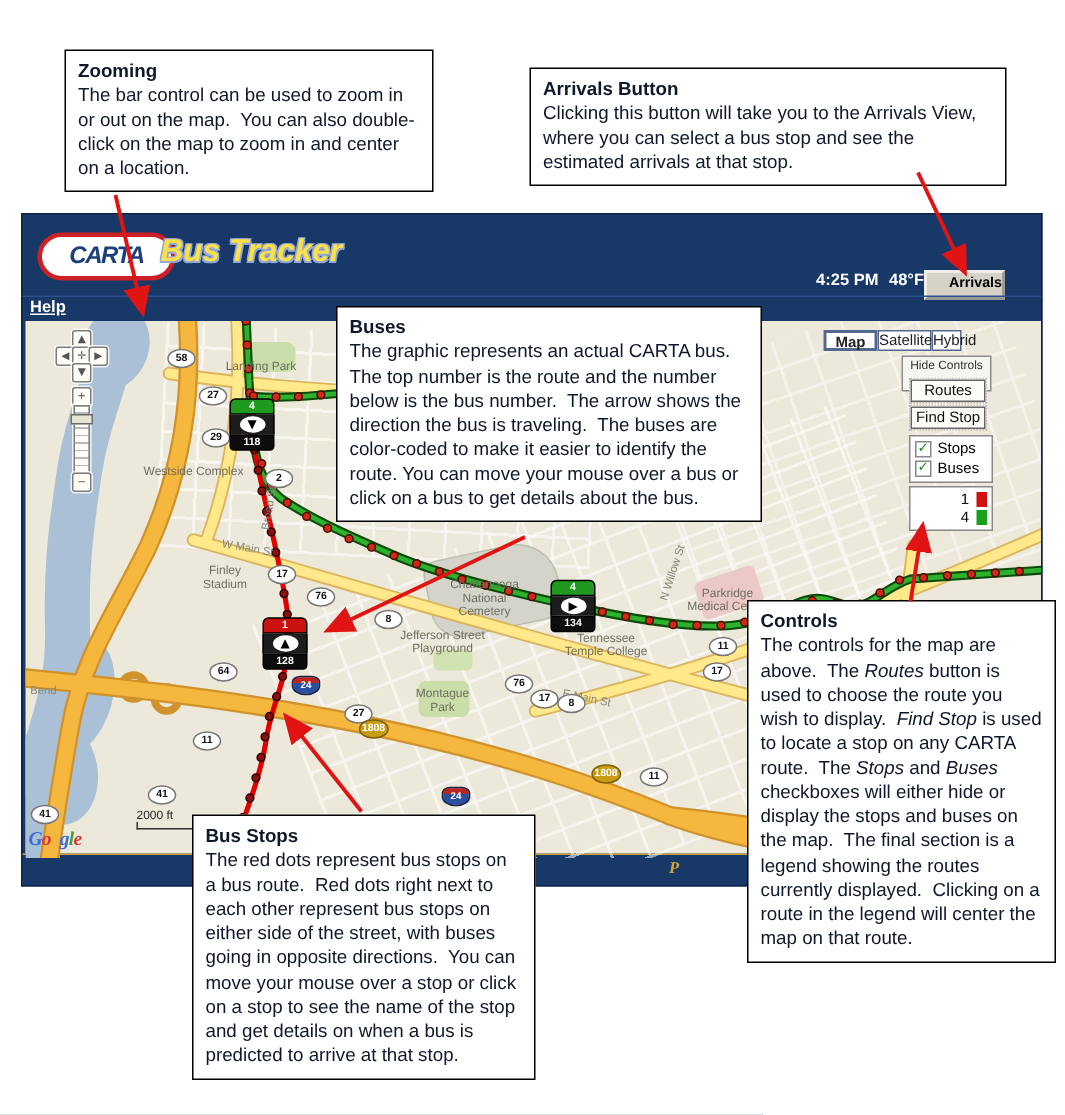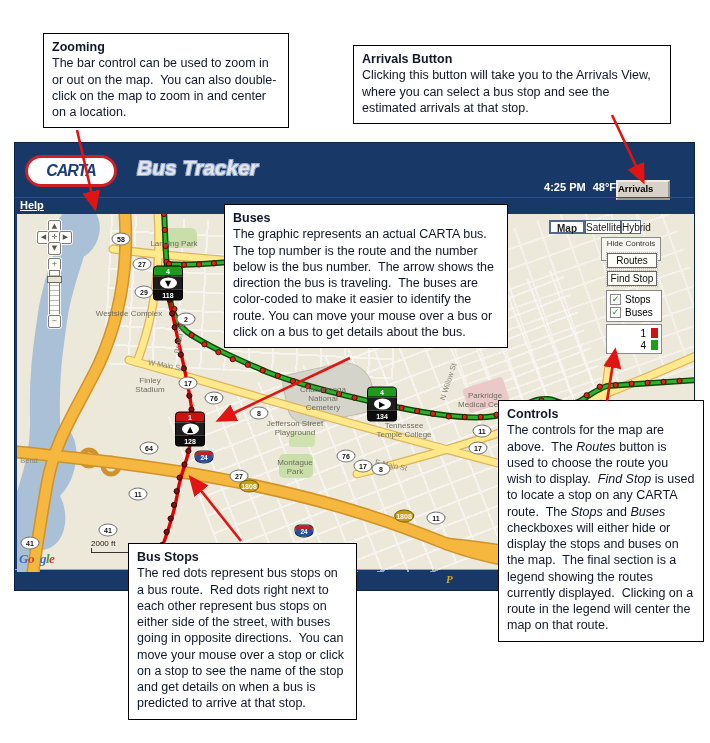--- a/index.html
+++ b/index.html
@@ -13,28 +13,28 @@
   .callout .body{white-space:pre-wrap;}
   .it{font-style:italic;}
 
   
   #app{position:absolute;left:14px;top:142px;width:681px;height:449px;background:#183968;
        z-index:1;border:1px solid #0d2142;box-sizing:border-box;}
   #hdr{position:relative;height:54px;}
   #logo{position:absolute;left:10px;top:12px;width:86px;height:26px;background:#fff;
         border:3px solid #cc2026;border-radius:16px;color:#1c3f7c;
         font:italic bold 16px/26px "Liberation Sans",sans-serif;text-align:center;letter-spacing:-1px;}
-  #appname{position:absolute;left:122px;top:13px;color:#e5e5e5;
+  #appname{position:absolute;left:92px;top:13px;color:#fde047;
         font:italic bold 21px/24px "Liberation Sans",sans-serif;letter-spacing:0;
         text-shadow:-1px -1px 0 #93aad4,1px -1px 0 #93aad4,-1px 1px 0 #93aad4,1px 1px 0 #93aad4;}
   #hdr-right{position:absolute;right:78px;top:38px;color:#fff;font:bold 11px "Liberation Sans",sans-serif;}
   #hdr-right span{margin-left:7px;}
   #arrivals-btn{position:absolute;right:24px;top:37px;width:50px;height:16px;background:#d6d2c8;
         border:2px outset #efede6;color:#000;font:bold 9.5px/13px "Liberation Sans",sans-serif;
-        text-align:left;cursor:pointer;}
+        text-align:right;cursor:pointer;}
   #helpbar{position:relative;height:16px;border-top:1px solid #2c5090;}
   #help-link{position:absolute;left:5px;top:1px;color:#fff;font:bold 11px "Liberation Sans",sans-serif;
         text-decoration:underline;cursor:pointer;}
   #map{position:absolute;left:2px;top:71px;width:677px;height:358px;background:#ece8da;overflow:hidden;}
   #botbar{position:absolute;left:0;bottom:0;width:100%;height:20px;background:#183968;
         border-top:1px solid #c8a43c;}
   #pwr{position:absolute;left:431px;top:3px;color:#d8a826;font:italic bold 11px "Liberation Serif",serif;}
 
   
   .grid{position:absolute;opacity:.55;pointer-events:none;z-index:1;

